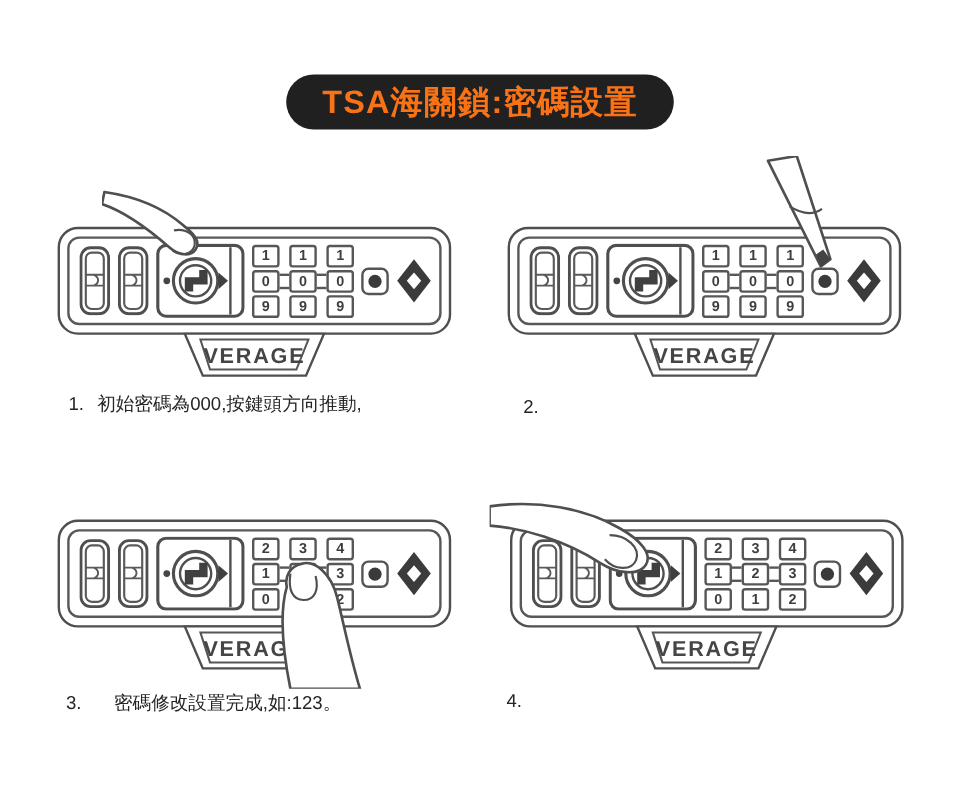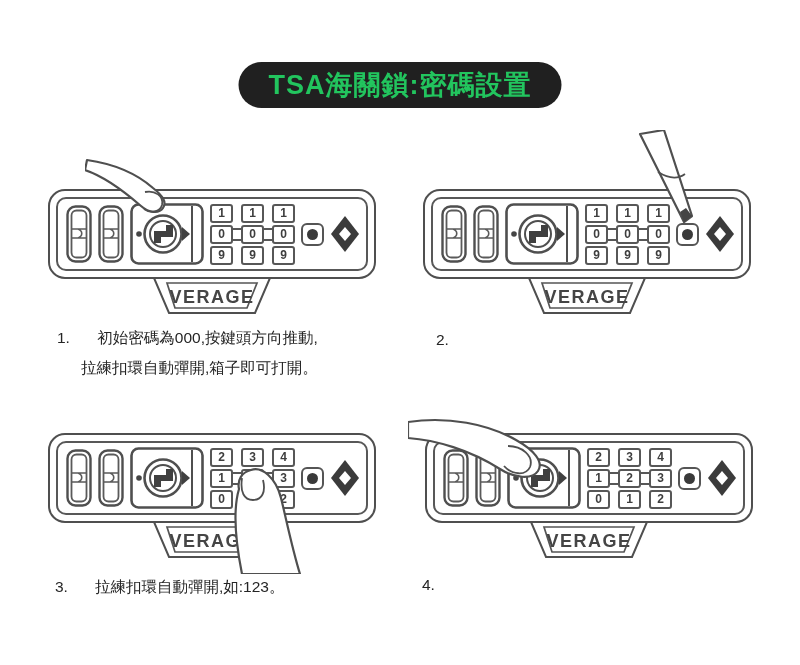--- a/index.html
+++ b/index.html
@@ -1,21 +1,21 @@
 <!DOCTYPE html>
 <html><head>
 <meta charset="utf-8">
 <style>
   html,body{margin:0;padding:0;background:#ffffff;}
   .stage{position:relative;width:800px;height:665px;background:#fff;overflow:hidden;
          font-family:"Liberation Sans",sans-serif;}
 
   
   .title-badge{position:absolute;top:62px;left:50%;transform:translateX(-50%);
-    background:#202020;color:#22c55e;border-radius:24px;height:46px;line-height:46px;
+    background:#202020;color:#f97316;border-radius:24px;height:46px;line-height:46px;
     padding:0 30px;font-size:27px;font-weight:bold;letter-spacing:1px;white-space:nowrap;}
 
   
   .panel{position:absolute;width:328px;height:90px;border:2.5px solid #4f4f4f;
     border-radius:17px;background:#fff;box-sizing:border-box;z-index:2;}
   .panel-inner{position:absolute;inset:6px;border:2px solid #585858;border-radius:10px;
     display:flex;align-items:center;padding:0 8px;gap:6px;box-sizing:border-box;}
   .zip{width:26px;height:58px;flex:none;}
   .key{width:74px;height:62px;flex:none;}
   .dials{display:flex;align-items:center;flex:none;}
@@ -264,30 +264,29 @@
   </svg>
   <svg class="pointer" style="left:408px;top:396px;" width="150" height="86" viewBox="0 0 150 86">
     <path d="M0 26 C 40 20 80 28 108 44 C 126 54 136 66 130 75 C 124 84 106 82 92 73 C 62 54 28 44 0 42 Z" fill="#fff" stroke="#4f4f4f" stroke-width="2.2" stroke-linejoin="round"></path>
     <path d="M100 50 C 114 50 126 60 122 71 C 118 80 104 79 96 70" fill="none" stroke="#4f4f4f" stroke-width="1.8"></path>
   </svg>
 
   <div class="instruction gap-sm" style="left:57px;top:323px;width:320px;">
     <span class="inst-num">1.</span>
     <span class="inst-text">
       <span style="display:block">初始密碼為000,按鍵頭方向推動,</span>
-      <span style="display:block">拉練扣環自動彈開,箱子即可打開。</span>
     </span>
   </div>
 
   <div class="instruction gap-lg" style="left:436px;top:325px;">
     <span class="inst-num">2.</span>
   </div>
 
   <div class="instruction gap-xl" style="left:55px;top:572px;">
     <span class="inst-num">3.</span>
-    <span class="inst-text">拉練扣環自動彈開,如:123。</span>
+    <span class="inst-text">密碼修改設置完成,如:123。</span>
   </div>
 
   <div class="instruction gap-lg" style="left:422px;top:570px;">
     <span class="inst-num">4.</span>
   </div>
 
 </div>
 
 </body></html>

